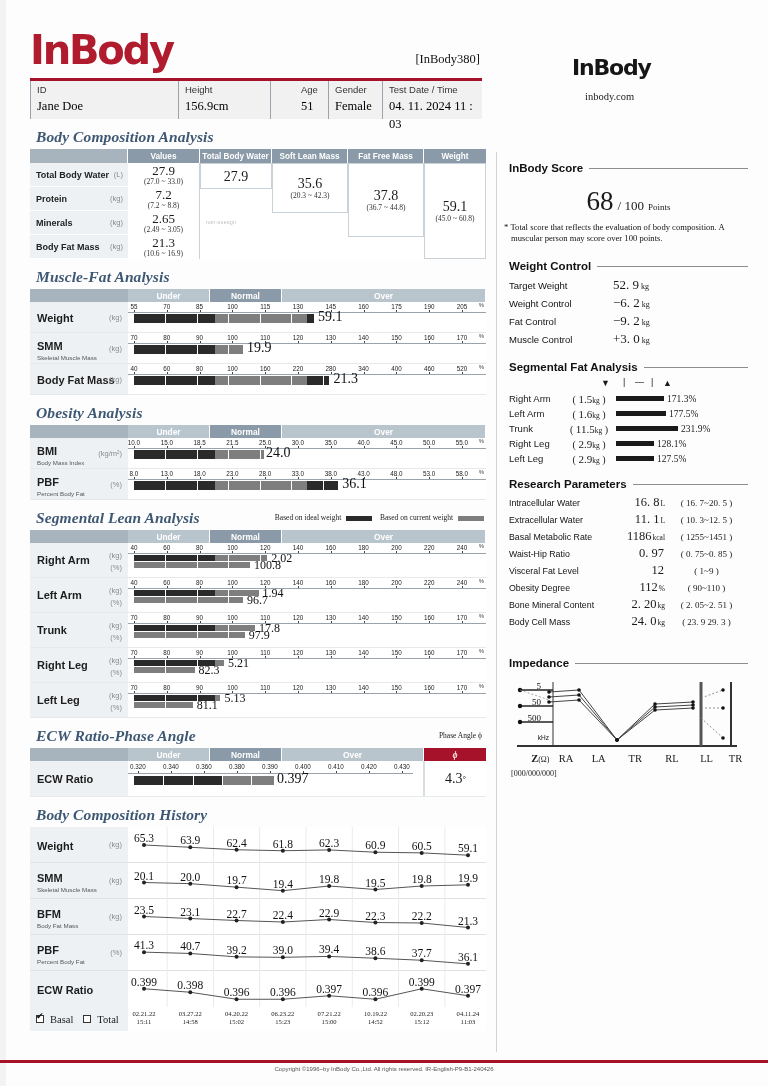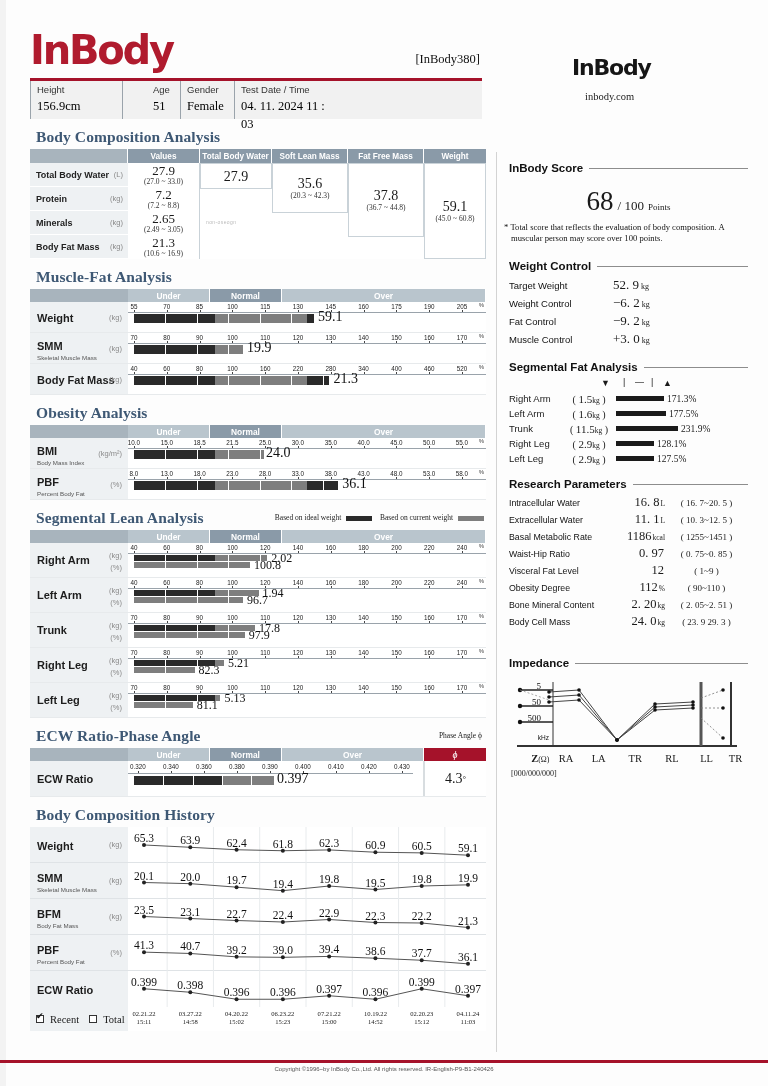--- a/index.html
+++ b/index.html
@@ -57,20 +57,21 @@
   .body-wrap { position: absolute; left: 0; top: 122px; width: 768px; }
   .col-left { position: absolute; left: 30px; top: 0; width: 456px; }
   .col-right { position: absolute; left: 496px; top: 30px; width: 252px;
                border-left: 1px solid #d3d3d3; padding-left: 12px; min-height: 900px;}
 
   
   .sec-title {
     font-family: "Liberation Serif", serif; font-weight: bold;
     font-size: 15.5px; color: #3e5874; letter-spacing: .1px;
     margin: 6px 0 3px 6px;
+    font-style: italic;
   }
   .sec-title.small-gap { margin-top: 9px; }
 
   
   .bca { position: relative; width: 456px; }
   .bca-head { display: flex; height: 14px; }
   .bca-head div {
     font-size: 8.2px; color: #fff; background: #8a9aa8;
     display: flex; align-items: center; justify-content: center;
     border-right: 1px solid #fff; font-weight: bold;
@@ -246,20 +247,24 @@
   <div class="side-bar"></div>
 
   <div class="header">
     <div class="logo-main">InBody</div>
     <div class="model-tag">[InBody380]</div>
     <div class="redline"></div>
     <div class="logo-right">InBody</div>
     <div class="logo-right-url">inbody.com</div>
 
     <div class="info-strip">
+      <div class="info-cell c-id">
+        <div class="info-label">ID</div>
+        <div class="info-value">Jane Doe</div>
+      </div>
       <div class="info-cell c-ht">
         <div class="info-label">Height</div>
         <div class="info-value">156.9cm</div>
       </div>
       <div class="info-cell c-age">
         <div class="info-label">Age</div>
         <div class="info-value">51</div>
       </div>
       <div class="info-cell c-gen">
         <div class="info-label">Gender</div>
@@ -1098,21 +1103,21 @@
                 <div class="hist-val" style="left:201.14285714285714px;top:11.75px">0.397</div>
                 <div class="hist-val" style="left:247.42857142857142px;top:15.25px">0.396</div>
                 <div class="hist-val" style="left:293.7142857142857px;top:4.75px">0.399</div>
                 <div class="hist-val" style="left:340px;top:11.75px">0.397</div>
       </div>
             </div>
           </div>
         <div class="hist-foot">
           <div class="hf-chk">
             <span class="bx on"></span>
-            <span>Recent</span>
+            <span>Basal</span>
             <span class="bx" style="margin-left:6px;"></span>
             <span>Total</span>
           </div>
           <div class="hf-dates" id="hist-dates">
               <div class="d" style="left:16px;top:3px">02.21.22<br>15:11</div>
               <div class="d" style="left:62.285714285714285px;top:3px">03.27.22<br>14:58</div>
               <div class="d" style="left:108.57142857142857px;top:3px">04.20.22<br>15:02</div>
               <div class="d" style="left:154.85714285714286px;top:3px">06.23.22<br>15:23</div>
               <div class="d" style="left:201.14285714285714px;top:3px">07.21.22<br>15:00</div>
               <div class="d" style="left:247.42857142857142px;top:3px">10.19.22<br>14:52</div>

